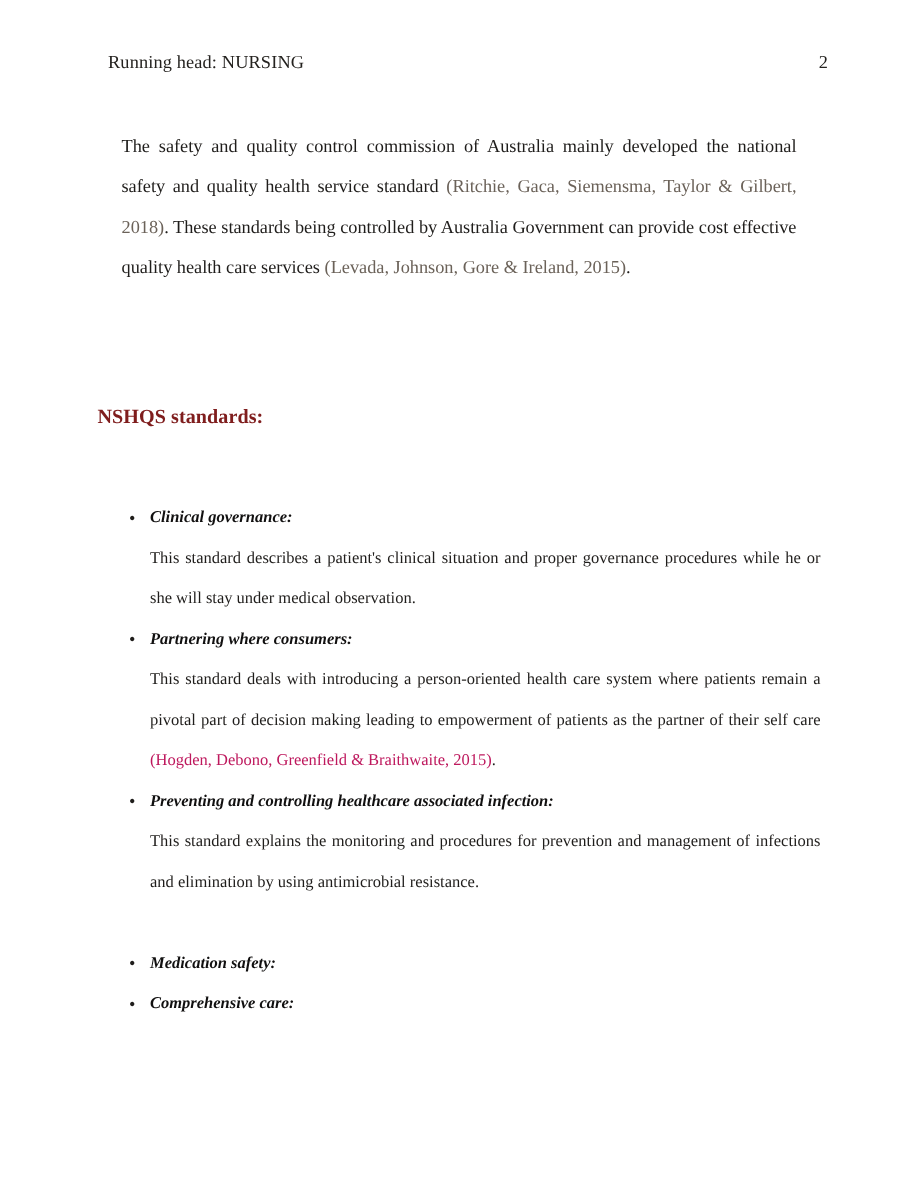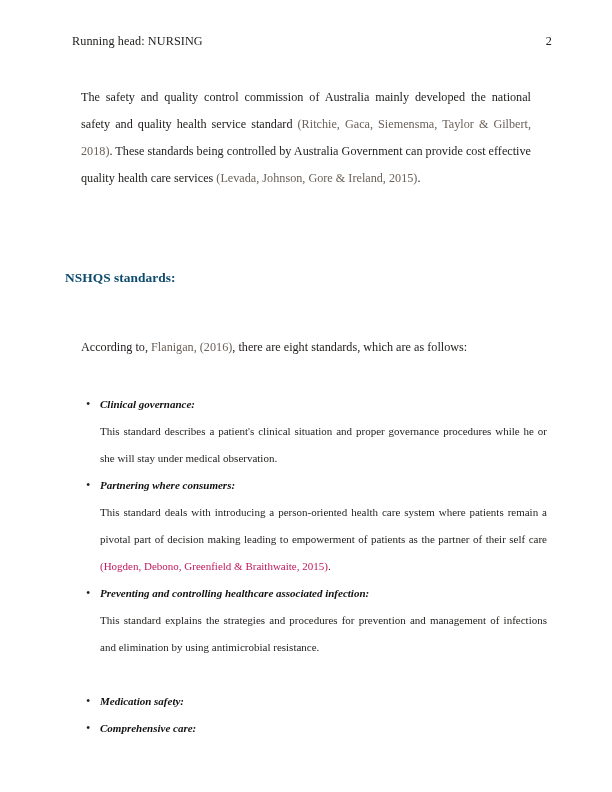--- a/index.html
+++ b/index.html
@@ -56,21 +56,21 @@
   p.para { text-align-last: left; }
 
   .cite { color: #6b6259; }
 
   
   h2.heading {
     margin: 0;
     font-size: 13.4px;
     font-weight: bold;
     line-height: 27px;
-    color: #0c4a6e;
+    color: #7f1d1d;
     letter-spacing: 0.05px;
   }
 
   
   .sp-heading-before { height: 56px; }
   .sp-heading-after  { height: 27px; }
   .sp-list-before    { height: 14px; }
   .sp-gap-line       { height: 27px; }
 
   
@@ -123,39 +123,38 @@
   <div class="body">
 
     <p class="para"><span>The safety and quality control commission of Australia mainly developed the national safety and quality health service standard </span><span class="cite">(Ritchie, Gaca, Siemensma, Taylor &amp; Gilbert, 2018)</span><span>. These standards being controlled by Australia Government can provide cost effective quality health care services </span><span class="cite">(Levada, Johnson, Gore &amp; Ireland, 2015)</span><span>.</span></p>
 
     <div class="sp-heading-before"></div>
 
     <h2 class="heading">NSHQS standards:</h2>
 
     <div class="sp-heading-after"></div>
 
-    <p class="para"><span>According to, </span><span class="cite">Flanigan, (2016)</span><span>, there are eight standards, which are as follows:</span></p>
 
     <div class="sp-list-before"></div>
 
     <ul class="std-list">
         <li>
           <span class="bullet">•</span>
           <div class="std-title">Clinical governance:</div>
           <div class="std-desc"><span>This standard describes a patient's clinical situation and proper governance procedures while he or she will stay under medical observation.</span></div>
         </li>
         <li>
           <span class="bullet">•</span>
           <div class="std-title">Partnering where consumers:</div>
           <div class="std-desc"><span>This standard deals with introducing a person-oriented health care system where patients remain a pivotal part of decision making leading to empowerment of patients as the partner of their self care </span><span class="cite">(Hogden, Debono, Greenfield &amp; Braithwaite, 2015)</span><span>.</span></div>
         </li>
         <li>
           <span class="bullet">•</span>
           <div class="std-title">Preventing and controlling healthcare associated infection:</div>
-          <div class="std-desc"><span>This standard explains the strategies and procedures for prevention and management of infections and elimination by using antimicrobial resistance.</span></div>
+          <div class="std-desc"><span>This standard explains the monitoring and procedures for prevention and management of infections and elimination by using antimicrobial resistance.</span></div>
         </li>
         <div class="sp-gap-line"></div>
         <li>
           <span class="bullet">•</span>
           <div class="std-title">Medication safety:</div>
         </li>
         <li>
           <span class="bullet">•</span>
           <div class="std-title">Comprehensive care:</div>
         </li>

